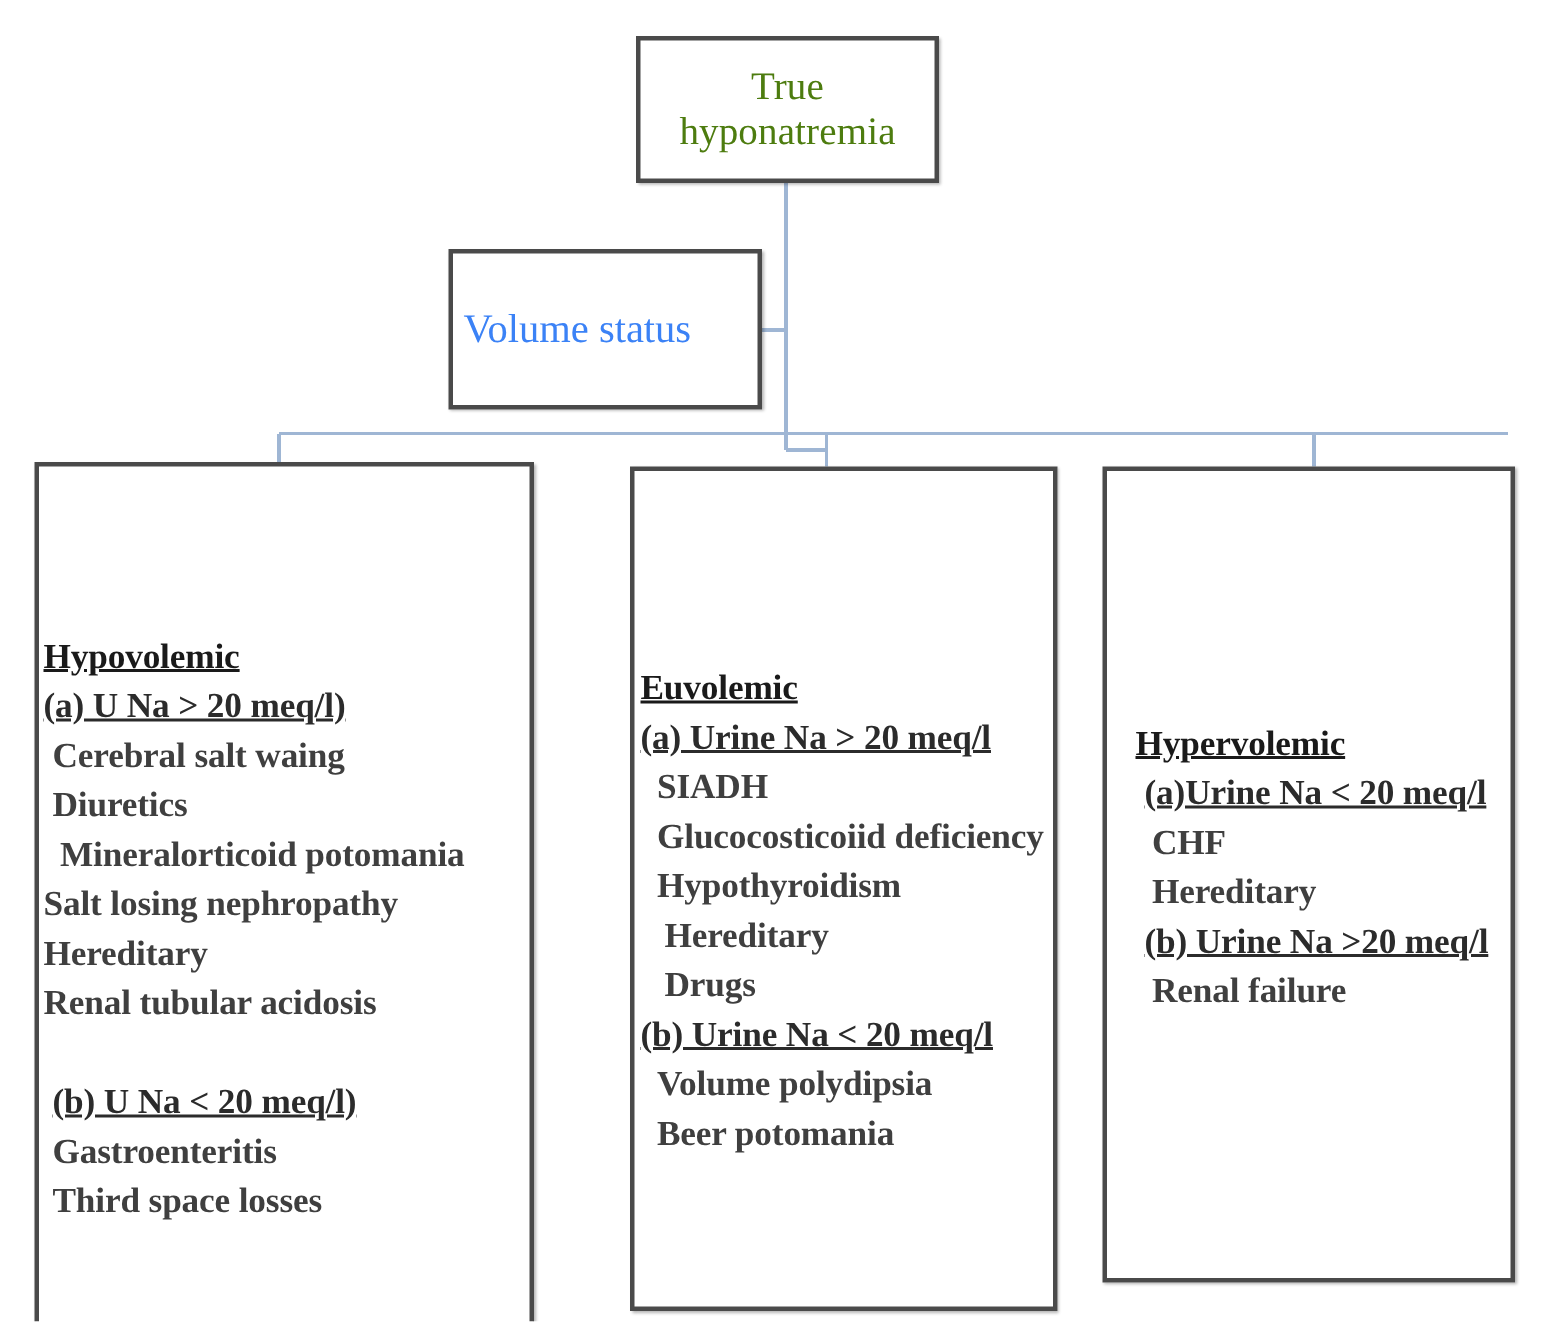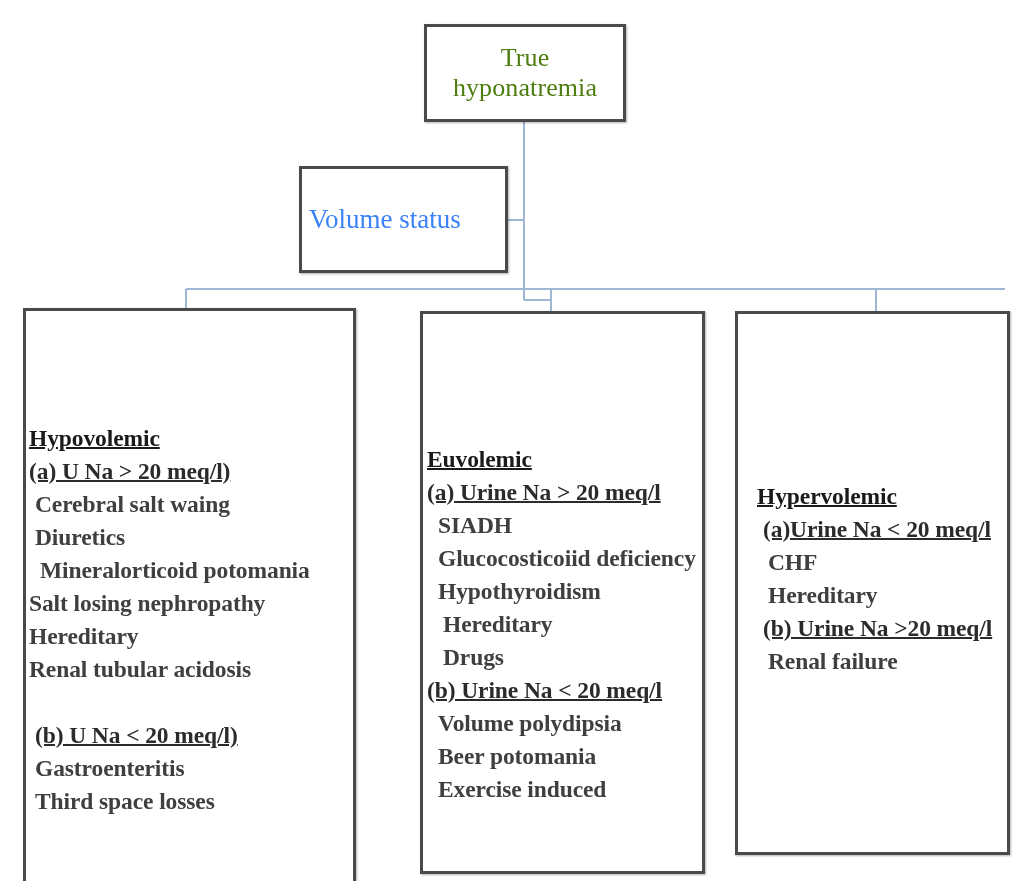--- a/index.html
+++ b/index.html
@@ -173,21 +173,20 @@
         <div class="line heading">Euvolemic</div>
         <div class="line subheading">(a) Urine Na &gt; 20 meq/l</div>
         <div class="line item indent-2">SIADH</div>
         <div class="line item indent-2">Glucocosticoiid deficiency</div>
         <div class="line item indent-2">Hypothyroidism</div>
         <div class="line item indent-3">Hereditary</div>
         <div class="line item indent-3">Drugs</div>
         <div class="line subheading">(b) Urine Na &lt; 20 meq/l</div>
         <div class="line item indent-2">Volume polydipsia</div>
         <div class="line item indent-2">Beer potomania</div>
-        <div class="line item indent-2">Exercise induced</div>
       </div>
   </div>
 
   <div class="node column col-hyper">
     <div class="col-body">
         <div class="line heading">Hypervolemic</div>
         <div class="line subheading indent-1">(a)Urine Na &lt; 20 meq/l</div>
         <div class="line item indent-2">CHF</div>
         <div class="line item indent-2">Hereditary</div>
         <div class="line subheading indent-1">(b) Urine Na &gt;20 meq/l</div>

